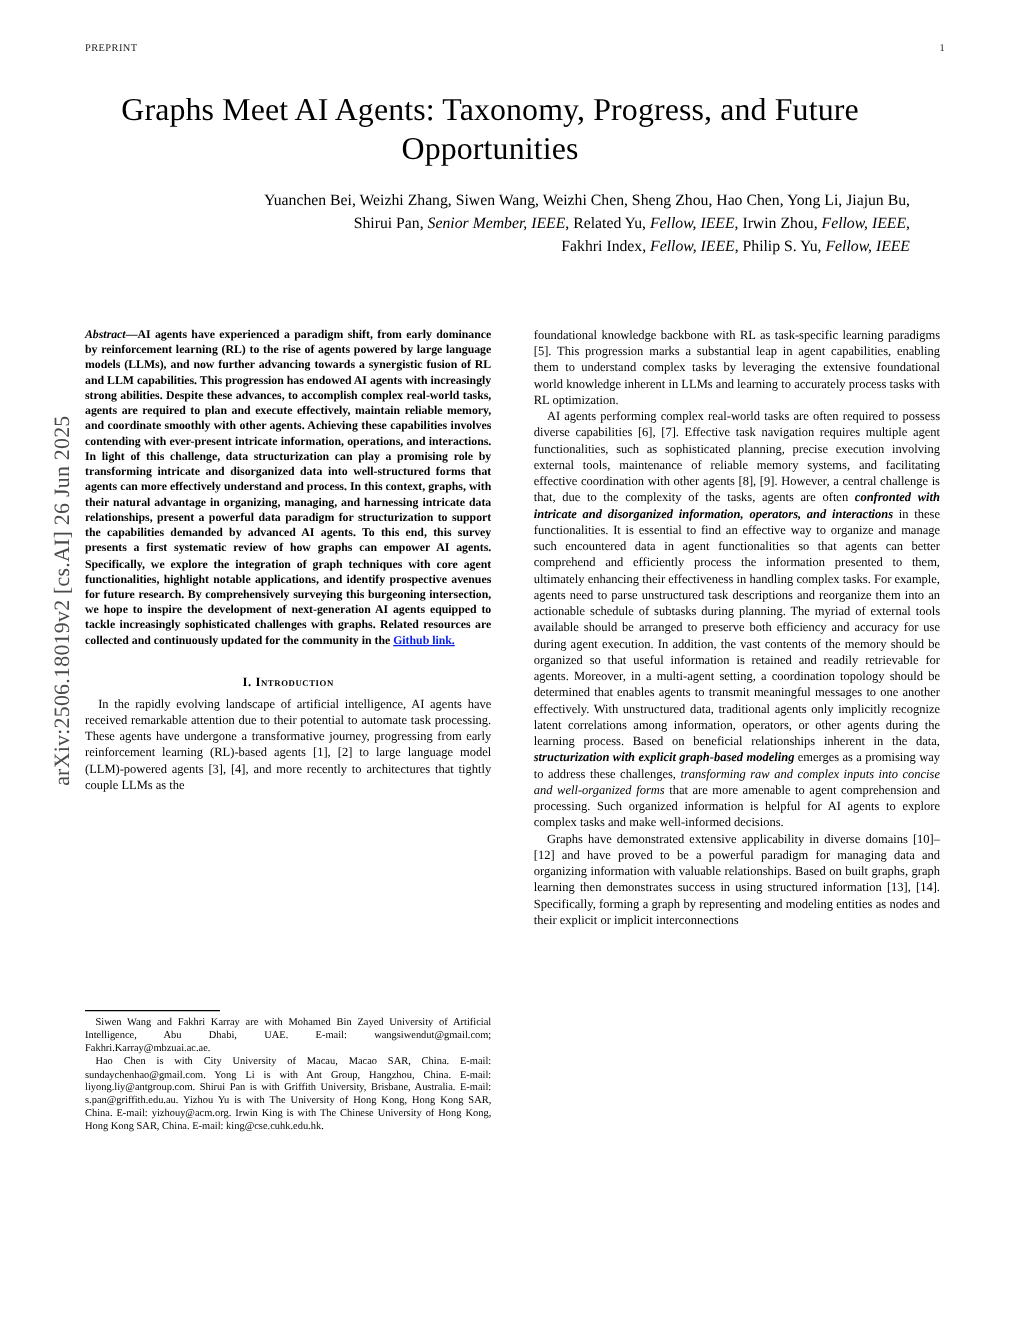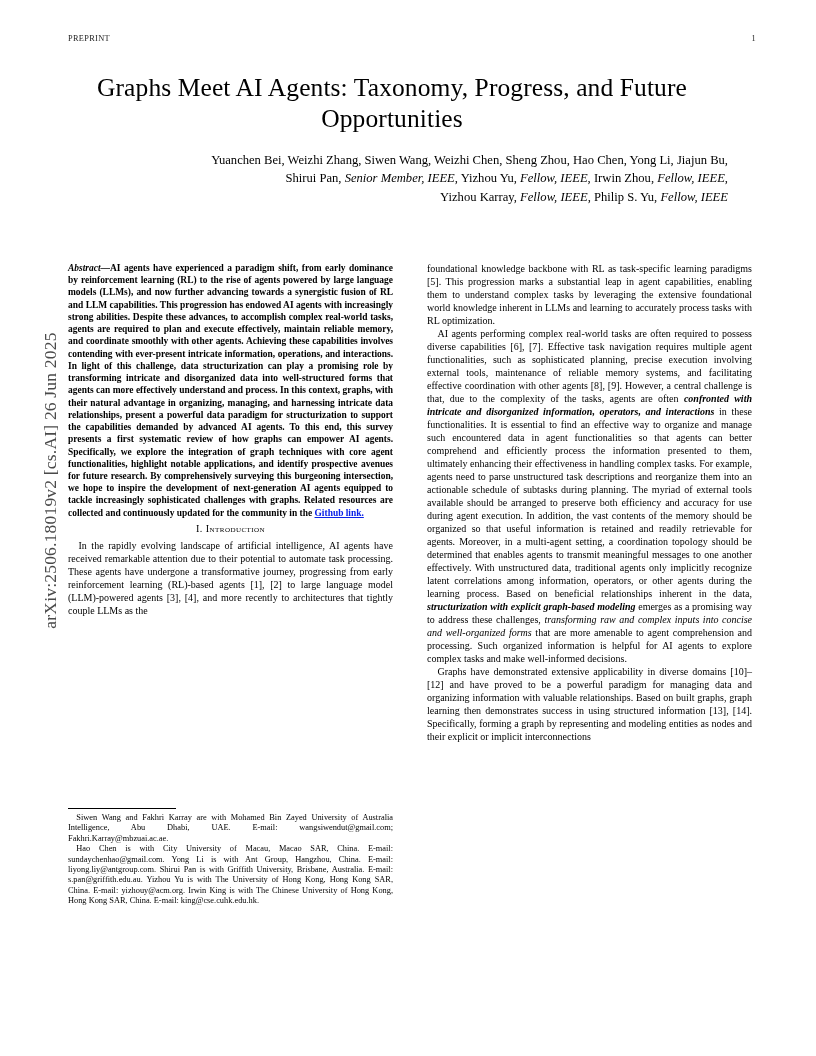--- a/index.html
+++ b/index.html
@@ -114,27 +114,27 @@
   .abstract .lead, .indexterms .lead {
     font-style: italic;
     font-weight: bold;
   }
   .abstract .link {
     color: #0a22e8;
     font-weight: bold;
   }
 
   .section-head {
-    margin-top: 4px;
+    margin-top: 22px;
     margin-bottom: 5px;
     text-align: center;
     font-size: 10.2px;
     font-variant: small-caps;
     letter-spacing: 0.45px;
-    font-weight: normal;
+    font-weight: bold;
   }
 
   .bodytext {
     font-size: 10px;
     line-height: 1.30;
     text-align: justify;
   }
   .bodytext + .bodytext { text-indent: 1.05em; }
   .indent { text-indent: 1.05em; }
   .bi { font-weight: bold; font-style: italic; }
@@ -169,39 +169,39 @@
 
   <div class="runhead">
     <span>PREPRINT</span>
     <span class="pageno">1</span>
   </div>
 
   <div class="titleblock">
     <h1 class="paper-title">Graphs Meet AI Agents: Taxonomy, Progress, and Future Opportunities</h1>
     <div class="authors">
       <div>Yuanchen Bei, Weizhi Zhang, Siwen Wang, Weizhi Chen, Sheng Zhou, Hao Chen, Yong Li, Jiajun Bu,</div>
-      <div><span>Shirui Pan, </span><span class="it">Senior Member, IEEE</span><span>, Yizhou Yu, </span><span class="it">Fellow, IEEE</span><span>, Irwin Zhou, </span><span class="it">Fellow, IEEE</span><span>,</span></div>
-      <div><span>Yizhou Karray, </span><span class="it">Fellow, IEEE</span><span>, Philip S. Yu, </span><span class="it">Fellow, IEEE</span></div>
+      <div><span>Shirui Pan, </span><span class="it">Senior Member, IEEE</span><span>, Related Yu, </span><span class="it">Fellow, IEEE</span><span>, Irwin Zhou, </span><span class="it">Fellow, IEEE</span><span>,</span></div>
+      <div><span>Fakhri Index, </span><span class="it">Fellow, IEEE</span><span>, Philip S. Yu, </span><span class="it">Fellow, IEEE</span></div>
     </div>
   </div>
 
   <div class="columns">
 
     <div class="col col-left">
 
       <p class="abstract"><span class="lead">Abstract</span><span>—</span><span>AI agents have experienced a paradigm shift, from early dominance by reinforcement learning (RL) to the rise of agents powered by large language models (LLMs), and now further advancing towards a synergistic fusion of RL and LLM capabilities. This progression has endowed AI agents with increasingly strong abilities. Despite these advances, to accomplish complex real-world tasks, agents are required to plan and execute effectively, maintain reliable memory, and coordinate smoothly with other agents. Achieving these capabilities involves contending with ever-present intricate information, operations, and interactions. In light of this challenge, data structurization can play a promising role by transforming intricate and disorganized data into well-structured forms that agents can more effectively understand and process. In this context, graphs, with their natural advantage in organizing, managing, and harnessing intricate data relationships, present a powerful data paradigm for structurization to support the capabilities demanded by advanced AI agents. To this end, this survey presents a first systematic review of how graphs can empower AI agents. Specifically, we explore the integration of graph techniques with core agent functionalities, highlight notable applications, and identify prospective avenues for future research. By comprehensively surveying this burgeoning intersection, we hope to inspire the development of next-generation AI agents equipped to tackle increasingly sophisticated challenges with graphs. Related resources are collected and continuously updated for the community in the </span><a class="link" href="#">Github link.</a></p>
 
 
       <div class="section-head">I.  Introduction</div>
 
       <p class="bodytext indent">In the rapidly evolving landscape of artificial intelligence, AI agents have received remarkable attention due to their potential to automate task processing. These agents have undergone a transformative journey, progressing from early reinforcement learning (RL)-based agents [1], [2] to large language model (LLM)-powered agents [3], [4], and more recently to architectures that tightly couple LLMs as the</p>
 
       <div class="footnotes">
         <div class="fn-rule"></div>
-        <p class="footnote">Siwen Wang and Fakhri Karray are with Mohamed Bin Zayed University of Australia Intelligence, Abu Dhabi, UAE. E-mail: wangsiwendut@gmail.com; Fakhri.Karray@mbzuai.ac.ae.</p>
+        <p class="footnote">Siwen Wang and Fakhri Karray are with Mohamed Bin Zayed University of Artificial Intelligence, Abu Dhabi, UAE. E-mail: wangsiwendut@gmail.com; Fakhri.Karray@mbzuai.ac.ae.</p>
         <p class="footnote">Hao Chen is with City University of Macau, Macao SAR, China. E-mail: sundaychenhao@gmail.com. Yong Li is with Ant Group, Hangzhou, China. E-mail: liyong.liy@antgroup.com. Shirui Pan is with Griffith University, Brisbane, Australia. E-mail: s.pan@griffith.edu.au. Yizhou Yu is with The University of Hong Kong, Hong Kong SAR, China. E-mail: yizhouy@acm.org. Irwin King is with The Chinese University of Hong Kong, Hong Kong SAR, China. E-mail: king@cse.cuhk.edu.hk.</p>
       </div>
 
     </div>
 
     <div class="col col-right">
 
       <p class="bodytext">foundational knowledge backbone with RL as task-specific learning paradigms [5]. This progression marks a substantial leap in agent capabilities, enabling them to understand complex tasks by leveraging the extensive foundational world knowledge inherent in LLMs and learning to accurately process tasks with RL optimization.</p>
 
       <p class="bodytext indent"><span>AI agents performing complex real-world tasks are often required to possess diverse capabilities [6], [7]. Effective task navigation requires multiple agent functionalities, such as sophisticated planning, precise execution involving external tools, maintenance of reliable memory systems, and facilitating effective coordination with other agents [8], [9]. However, a central challenge is that, due to the complexity of the tasks, agents are often </span><span class="bi">confronted with intricate and disorganized information, operators, and interactions</span><span> in these functionalities. It is essential to find an effective way to organize and manage such encountered data in agent functionalities so that agents can better comprehend and efficiently process the information presented to them, ultimately enhancing their effectiveness in handling complex tasks. For example, agents need to parse unstructured task descriptions and reorganize them into an actionable schedule of subtasks during planning. The myriad of external tools available should be arranged to preserve both efficiency and accuracy for use during agent execution. In addition, the vast contents of the memory should be organized so that useful information is retained and readily retrievable for agents. Moreover, in a multi-agent setting, a coordination topology should be determined that enables agents to transmit meaningful messages to one another effectively. With unstructured data, traditional agents only implicitly recognize latent correlations among information, operators, or other agents during the learning process. Based on beneficial relationships inherent in the data, </span><span class="bi">structurization with explicit graph-based modeling</span><span> emerges as a promising way to address these challenges, </span><span class="i">transforming raw and complex inputs into concise and well-organized forms</span><span> that are more amenable to agent comprehension and processing. Such organized information is helpful for AI agents to explore complex tasks and make well-informed decisions.</span></p>

